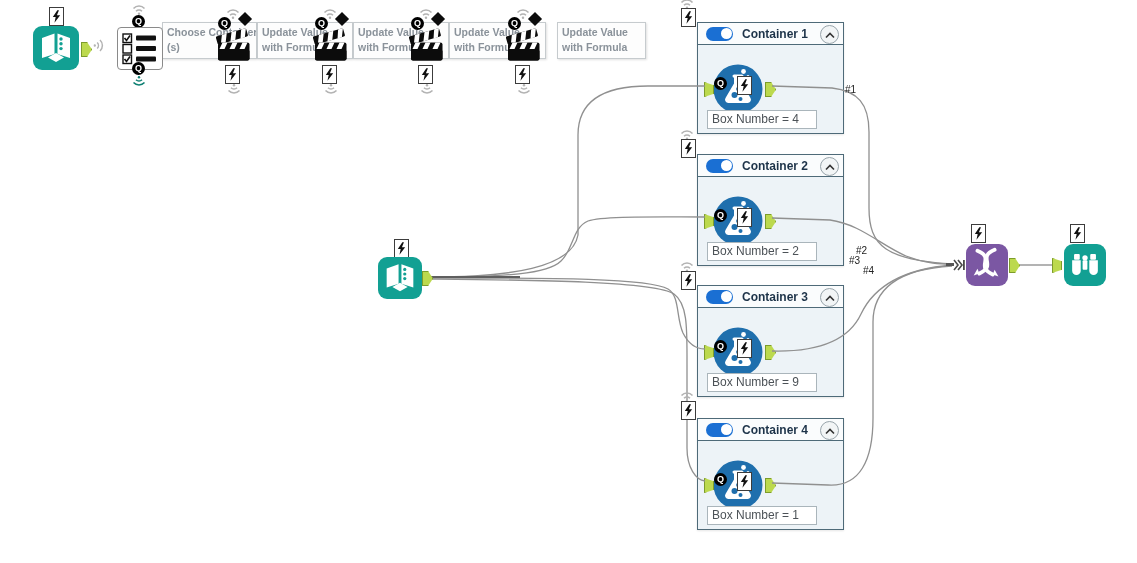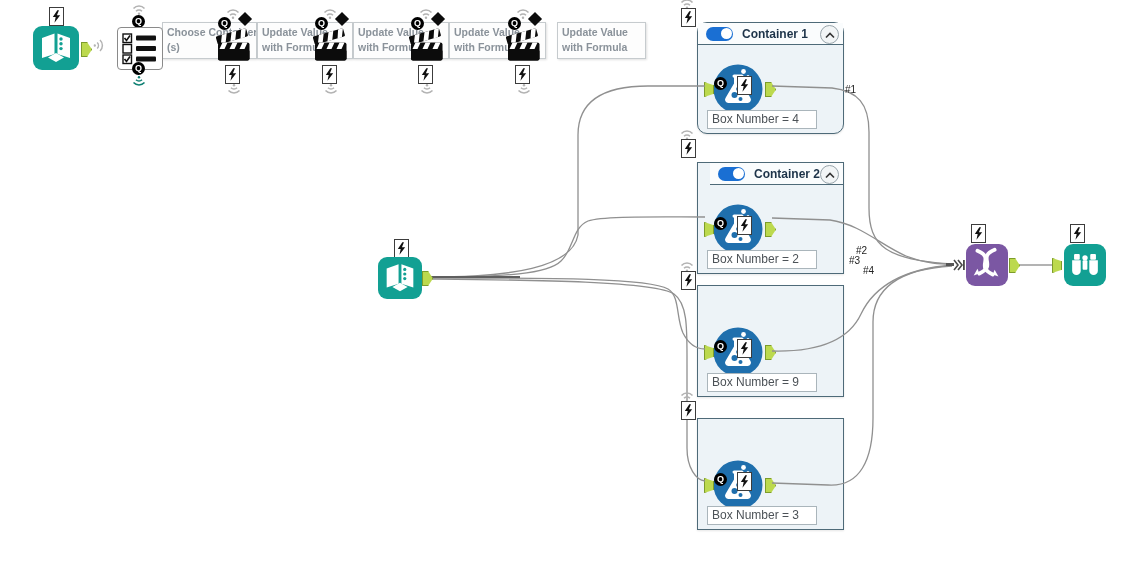--- a/index.html
+++ b/index.html
@@ -321,21 +321,21 @@
       <svg width="16" height="11">
         <use href="#sym-wifi"></use>
       </svg>
     </div>
   <div class="bolt-badge" style="left:681px;top:401px;">
       <svg width="9" height="13">
         <use href="#sym-bolt"></use>
       </svg>
     </div>
 
-  <div class="wf-container" style="top:22px;border-radius:10px;">
+  <div class="wf-container" style="top:22px;">
     <div class="wf-header">
       <div class="toggle">
           <div class="toggle-knob"></div>
         </div>
       <div class="wf-title">Container 1</div>
       <div class="collapse-btn">
           <svg width="16" height="12">
             <use href="#sym-chevron-up"></use>
           </svg>
         </div>
@@ -349,21 +349,21 @@
     <div class="anchor-in" style="left:6px;top:59px;"></div>
     <div class="formula-circle">
         <svg width="50" height="50">
           <use href="#sym-flask"></use>
         </svg>
       </div>
     <div class="anchor-out" style="left:67px;top:59px;"></div>
     <div class="note-box">Box Number = 4</div>
   </div>
 
-  <div class="wf-container" style="top:162px;padding-left:12px;">
+  <div class="wf-container" style="top:154px;">
     <div class="wf-header">
       <div class="toggle">
           <div class="toggle-knob"></div>
         </div>
       <div class="wf-title">Container 2</div>
       <div class="collapse-btn">
           <svg width="16" height="12">
             <use href="#sym-chevron-up"></use>
           </svg>
         </div>
@@ -378,51 +378,73 @@
     <div class="formula-circle">
         <svg width="50" height="50">
           <use href="#sym-flask"></use>
         </svg>
       </div>
     <div class="anchor-out" style="left:67px;top:59px;"></div>
     <div class="note-box">Box Number = 2</div>
   </div>
 
   <div class="wf-container" style="top:285px;">
+    <div class="wf-header">
+      <div class="toggle">
+          <div class="toggle-knob"></div>
+        </div>
+      <div class="wf-title">Container 3</div>
+      <div class="collapse-btn">
+          <svg width="16" height="12">
+            <use href="#sym-chevron-up"></use>
+          </svg>
+        </div>
+    </div>
     <div class="q-badge" style="left:16px;top:54px;">Q</div>
     <div class="bolt-badge" style="left:39px;top:53px;">
         <svg width="9" height="13">
           <use href="#sym-bolt"></use>
         </svg>
       </div>
     <div class="anchor-in" style="left:6px;top:59px;"></div>
     <div class="formula-circle">
         <svg width="50" height="50">
           <use href="#sym-flask"></use>
         </svg>
       </div>
     <div class="anchor-out" style="left:67px;top:59px;"></div>
     <div class="note-box">Box Number = 9</div>
   </div>
 
   <div class="wf-container" style="top:418px;">
+    <div class="wf-header">
+      <div class="toggle">
+          <div class="toggle-knob"></div>
+        </div>
+      <div class="wf-title">Container 4</div>
+      <div class="collapse-btn">
+          <svg width="16" height="12">
+            <use href="#sym-chevron-up"></use>
+          </svg>
+        </div>
+    </div>
     <div class="q-badge" style="left:16px;top:54px;">Q</div>
     <div class="bolt-badge" style="left:39px;top:53px;">
         <svg width="9" height="13">
           <use href="#sym-bolt"></use>
         </svg>
       </div>
     <div class="anchor-in" style="left:6px;top:59px;"></div>
     <div class="formula-circle">
         <svg width="50" height="50">
           <use href="#sym-flask"></use>
         </svg>
       </div>
     <div class="anchor-out" style="left:67px;top:59px;"></div>
-    <div class="note-box">Box Number = 3</div>
+    <div class="note-box">Box Number = 1</div>
   </div>
 
   <div class="bolt-badge" style="left:394px;top:239px;">
       <svg width="9" height="13">
         <use href="#sym-bolt"></use>
       </svg>
     </div>
   <div class="tool teal overlay" style="left:378px;top:257px;width:44px;height:42px;">
     <svg width="42" height="40" viewBox="0 0 44 42">
         <use href="#sym-book"></use>

